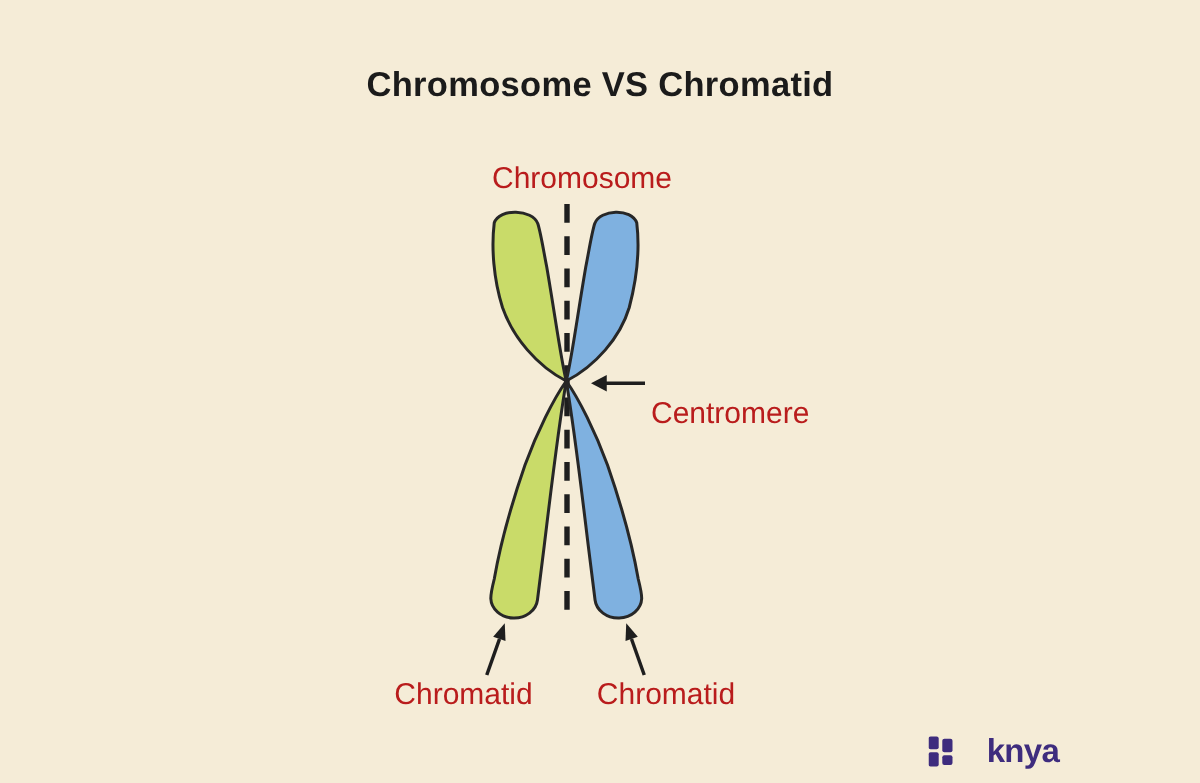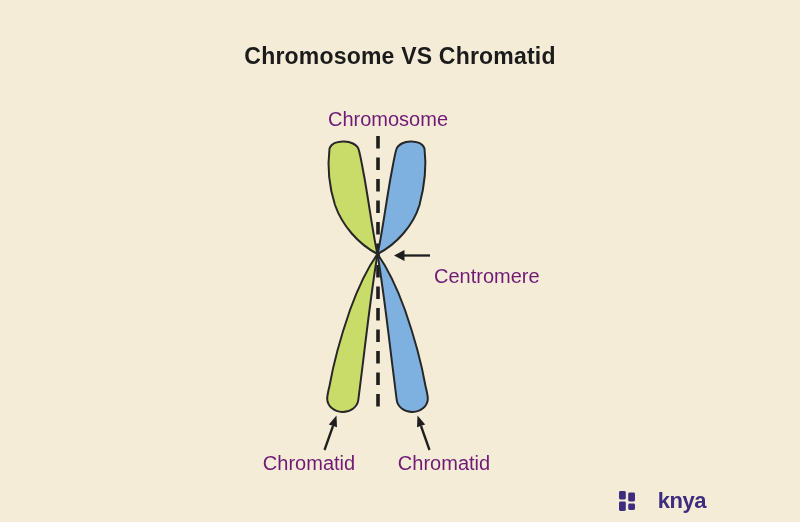--- a/index.html
+++ b/index.html
@@ -23,21 +23,21 @@
     width: 800px;
     text-align: center;
     font-size: 23px;
     font-weight: 700;
     color: #1b1b1b;
     letter-spacing: 0.2px;
   }
   .lbl {
     position: absolute;
     font-size: 20px;
-    color: #701a75;
+    color: #b91c1c;
     white-space: nowrap;
   }
   .lbl-chromosome { top: 108px; left: 388px; transform: translateX(-50%); }
   .lbl-centromere { top: 245px; left: 434px; margin-top: 20px; }
   .lbl-chromatid-left  { top: 452px; left: 309px; transform: translateX(-50%); }
   .lbl-chromatid-right { top: 452px; left: 444px; transform: translateX(-50%); }
   svg.diagram {
     position: absolute;
     inset: 0;
   }

